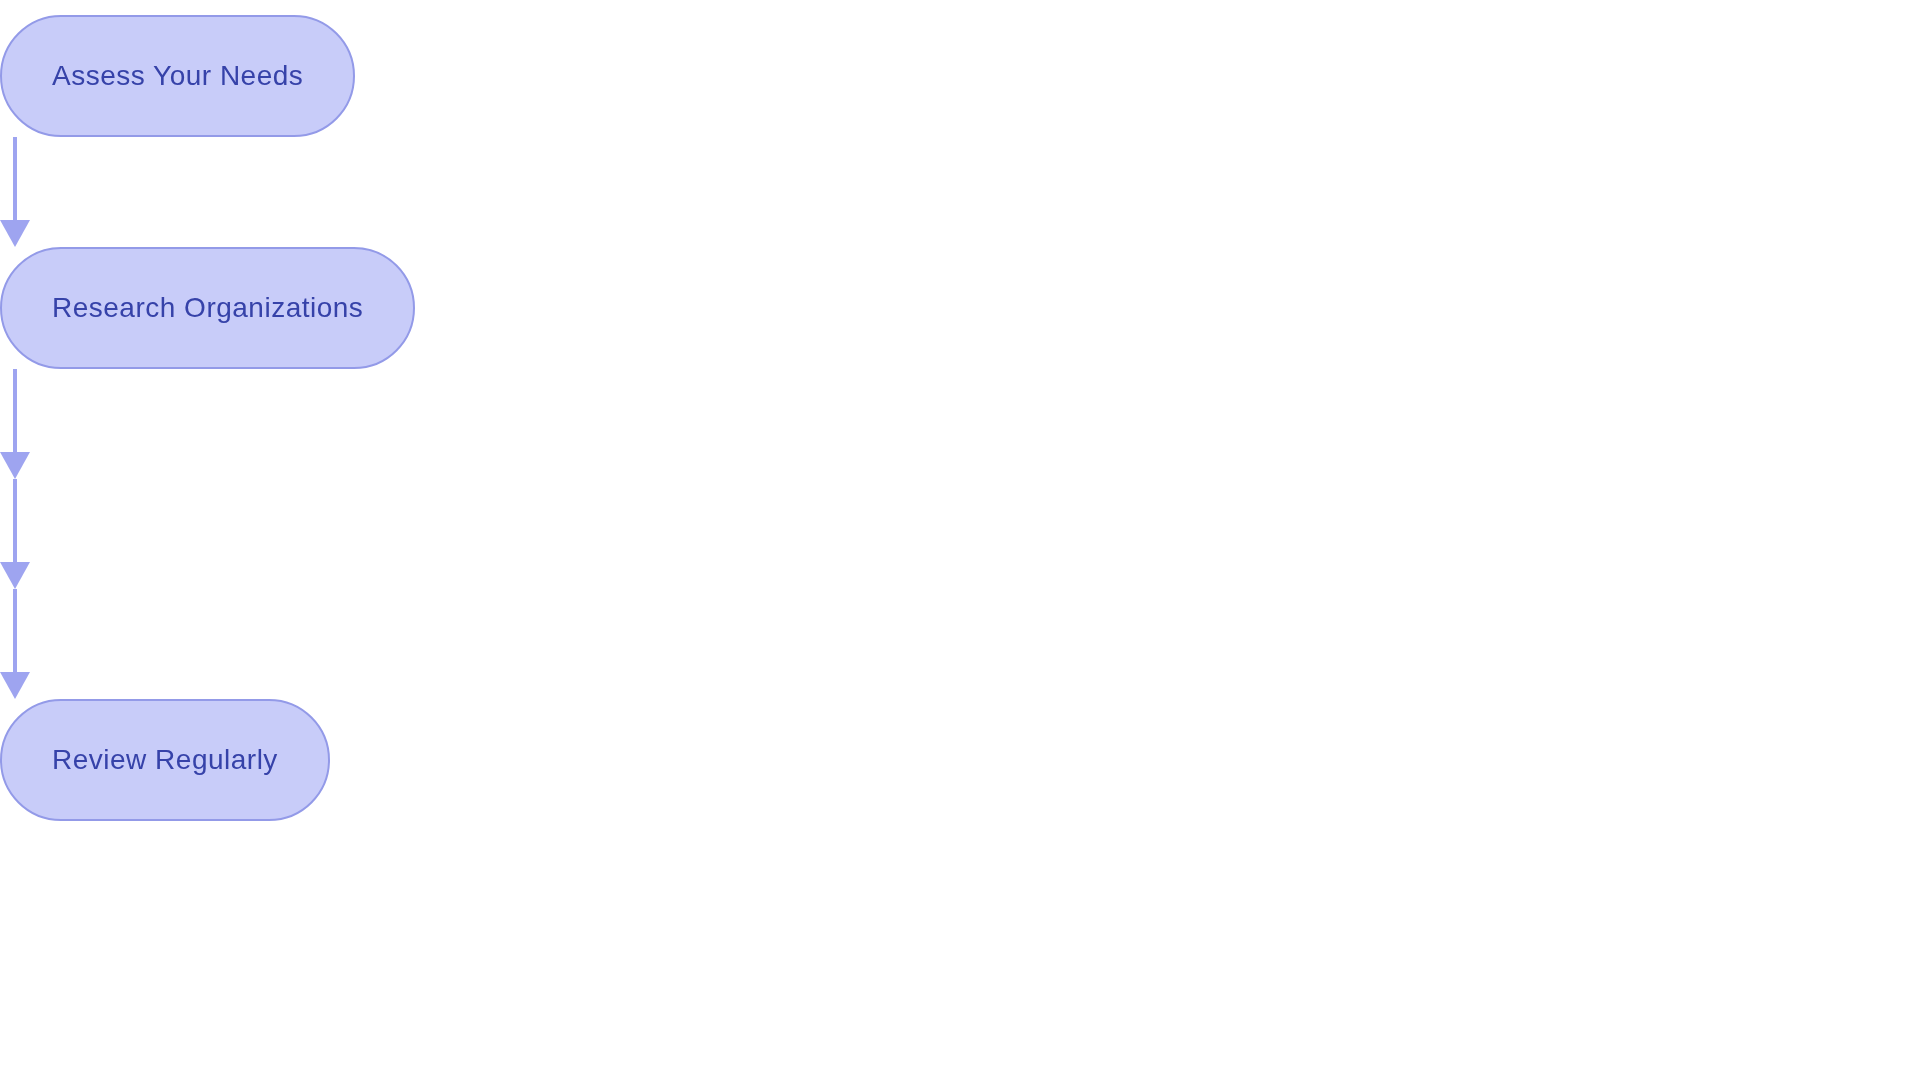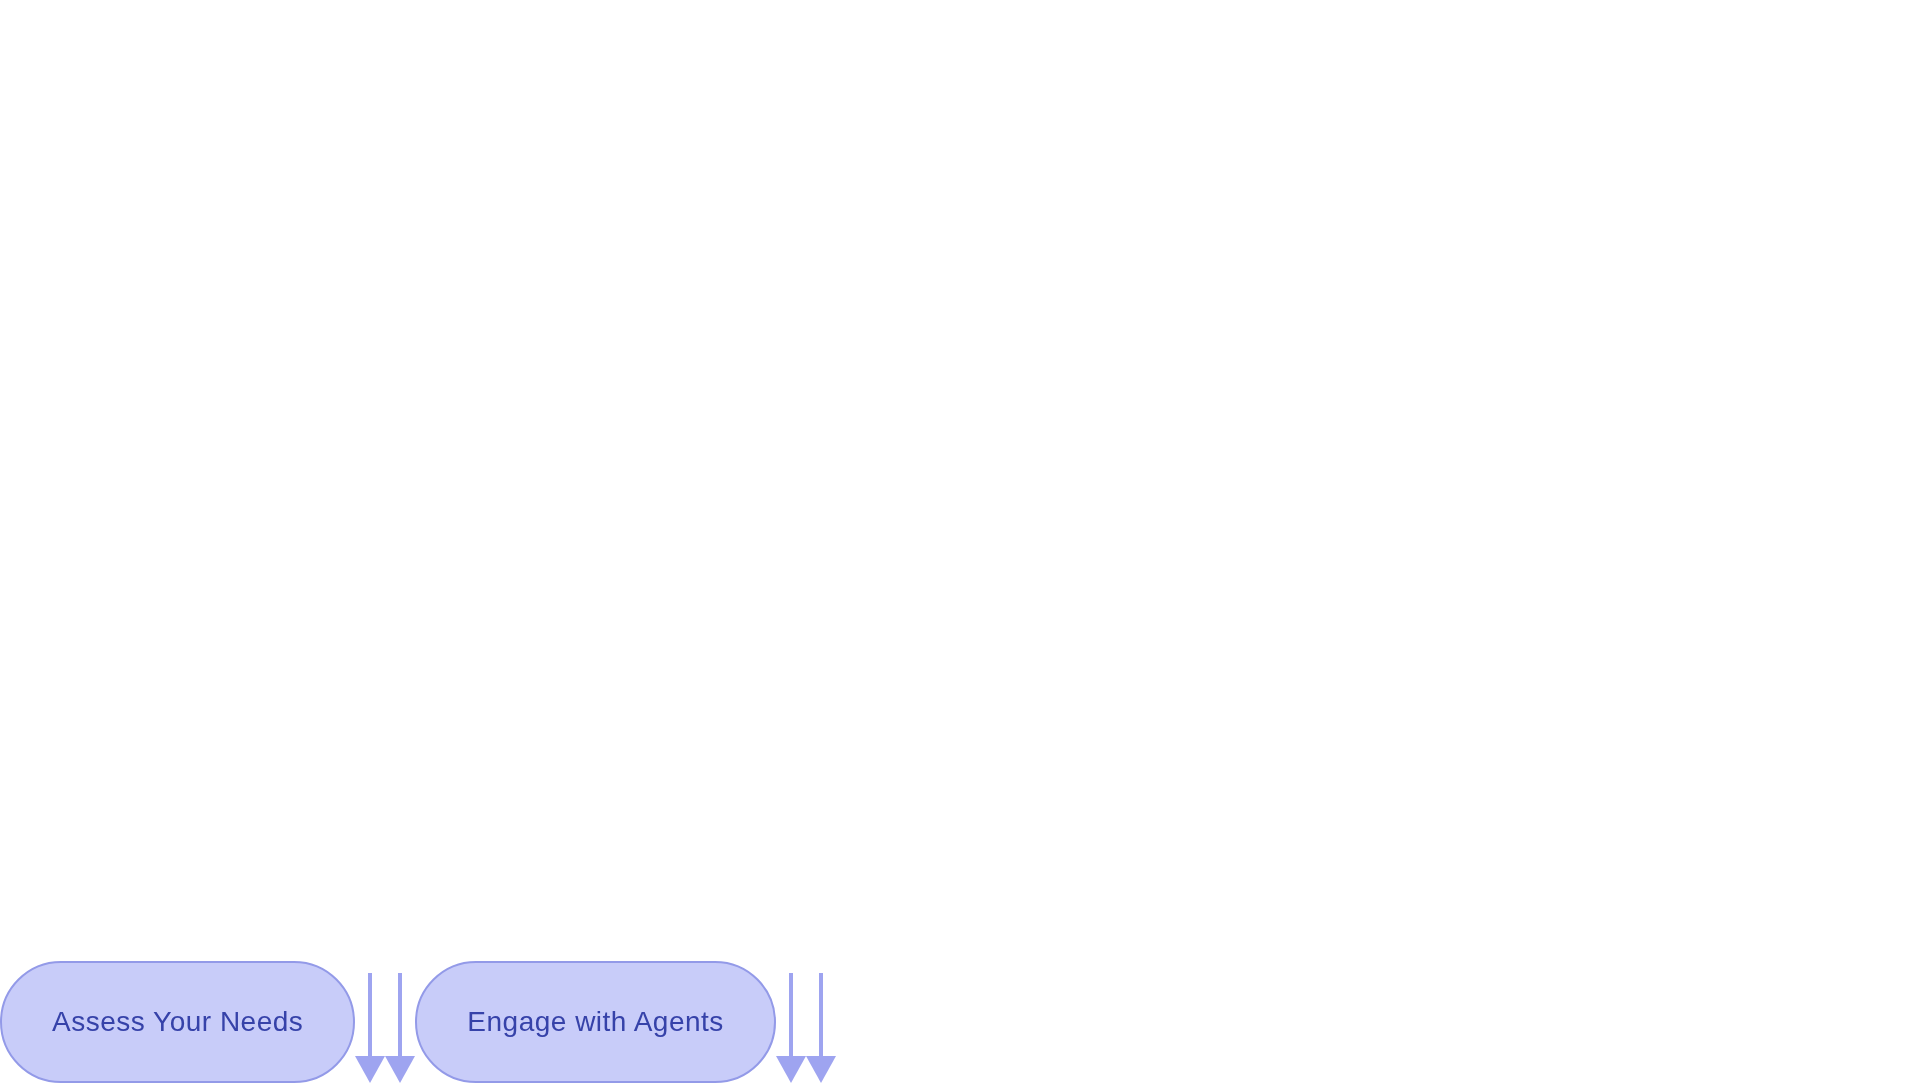--- a/index.html
+++ b/index.html
@@ -14,22 +14,22 @@
     background: var(--canvas-bg);
     font-family: "Liberation Sans", "DejaVu Sans", sans-serif;
   }
   .canvas {
     position: relative;
     width: 1920px;
     height: 1083px;
     background: var(--canvas-bg);
     overflow: hidden;
     display: flex;
-    flex-direction: row;
-    align-items: flex-end;
+    flex-direction: column;
+    align-items: flex-start;
     padding-top: 15px;
   }
   .flow-node {
     height: 122px;
     min-width: 290px;
     padding: 0 50px;
     background: var(--node-fill);
     border: 2px solid var(--node-border);
     border-radius: 61px;
     display: flex;
@@ -73,35 +73,38 @@
 
   <div class="flow-node">
     <span class="node-label">Assess Your Needs</span>
   </div>
 
   <div class="flow-arrow">
     <div class="arrow-line"></div>
     <div class="arrow-head"></div>
   </div>
 
-
-  <div class="flow-arrow">
-    <div class="arrow-line"></div>
-    <div class="arrow-head"></div>
-  </div>
-
   <div class="flow-node">
-    <span class="node-label">Engage with Agents</span>
+    <span class="node-label">Research Organizations</span>
   </div>
 
   <div class="flow-arrow">
     <div class="arrow-line"></div>
     <div class="arrow-head"></div>
   </div>
 
 
   <div class="flow-arrow">
     <div class="arrow-line"></div>
     <div class="arrow-head"></div>
   </div>
 
 
+  <div class="flow-arrow">
+    <div class="arrow-line"></div>
+    <div class="arrow-head"></div>
+  </div>
+
+  <div class="flow-node">
+    <span class="node-label">Review Regularly</span>
+  </div>
+
 </div>
 
 </body></html>

